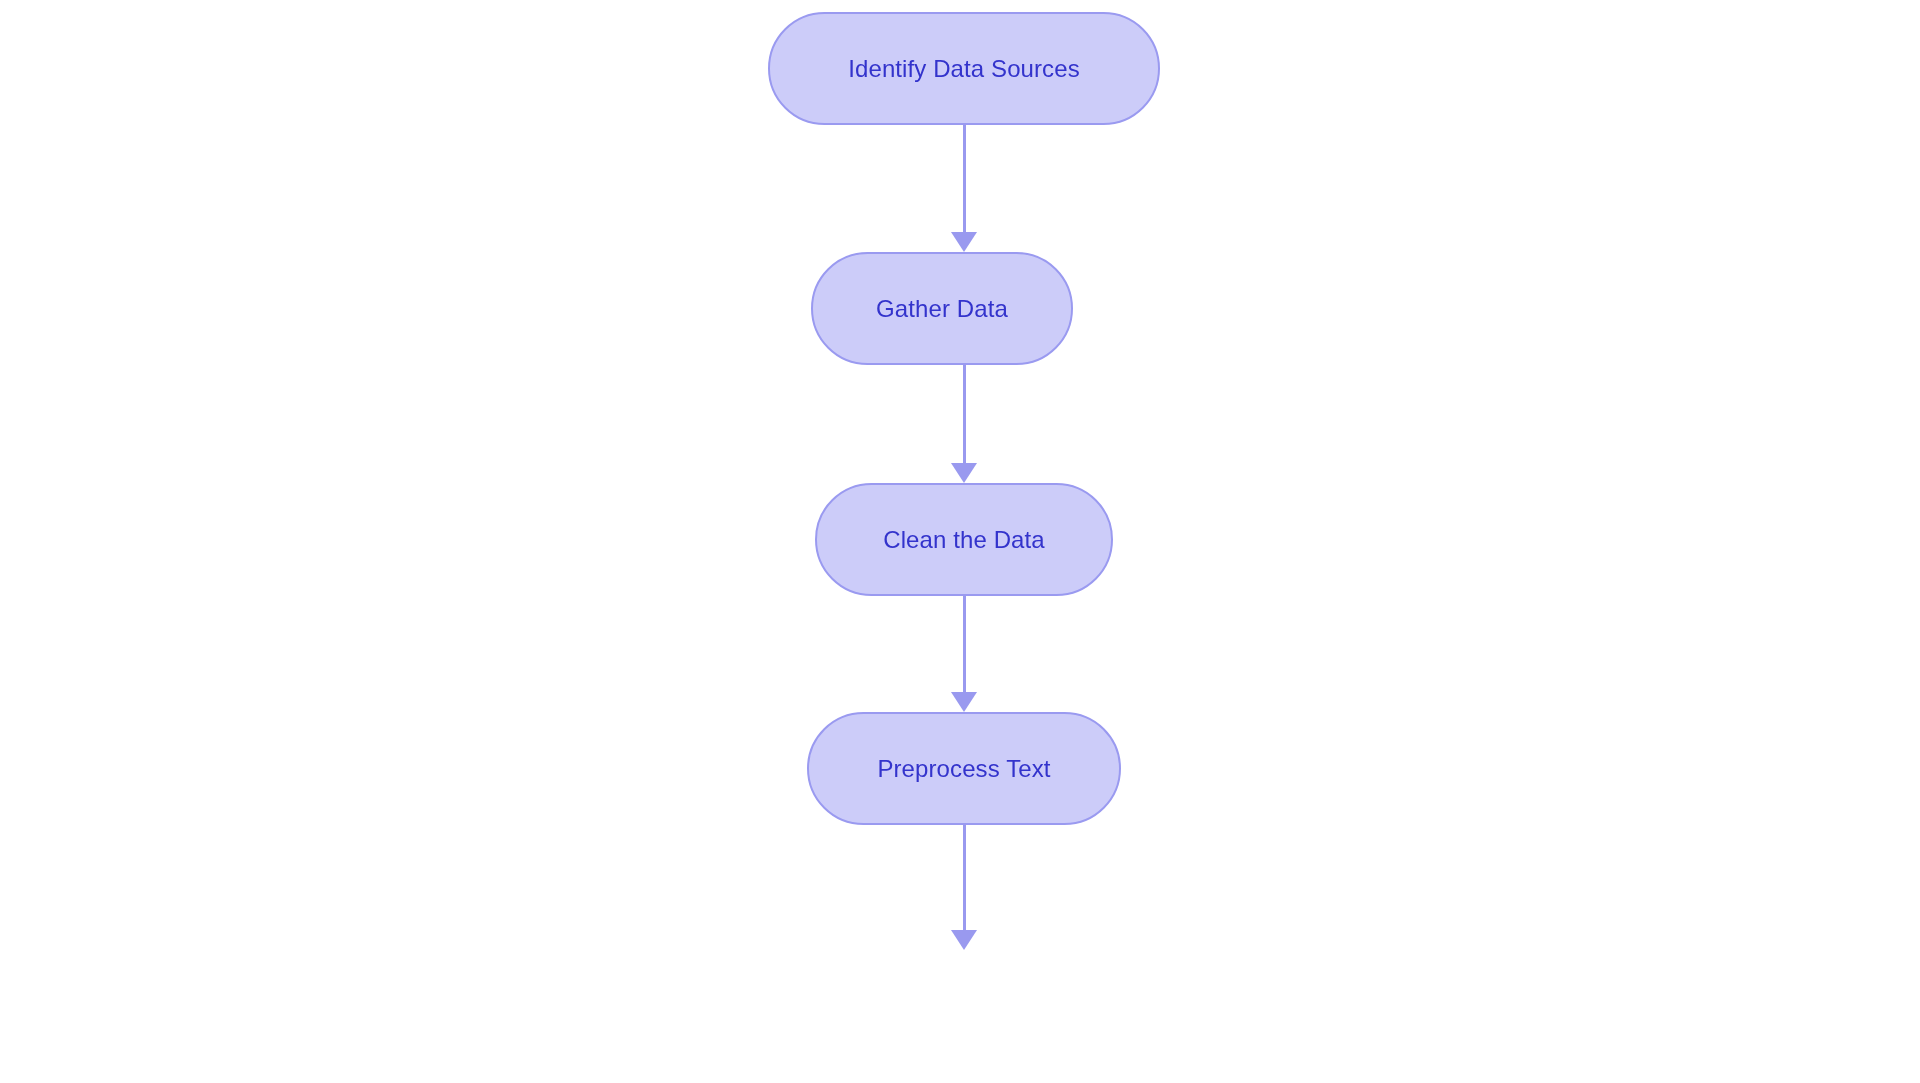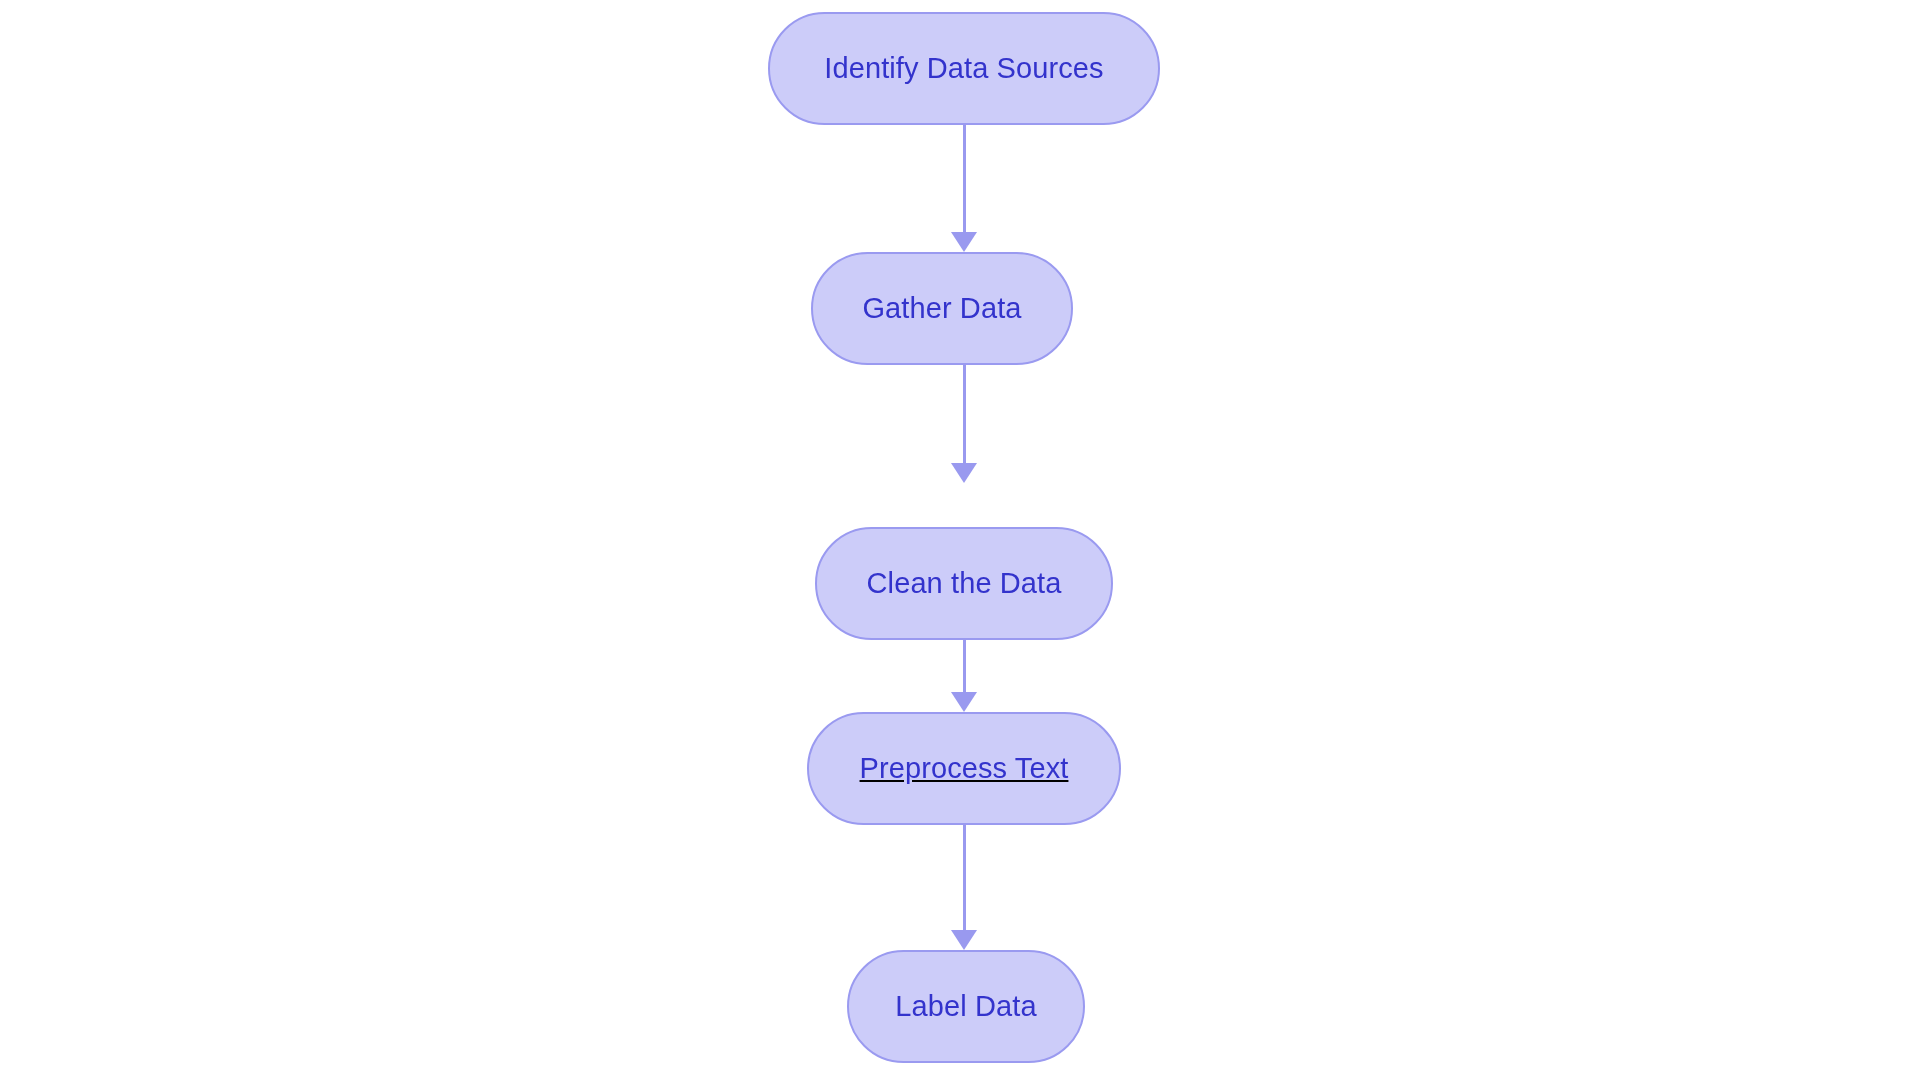--- a/index.html
+++ b/index.html
@@ -29,21 +29,21 @@
     border: 2px solid #9a9af0;
     border-radius: 999px;
     display: flex;
     align-items: center;
     justify-content: center;
     overflow: hidden;
   }
 
   .flow-node-label {
     font-family: "Liberation Sans", sans-serif;
-    font-size: 29px;
+    font-size: 24px;
     line-height: 1;
     color: #3333cc;
     white-space: nowrap;
     letter-spacing: 0.1px;
     text-align: center;
     user-select: none;
   }
 
   .flow-edge {
     position: absolute;
@@ -97,25 +97,22 @@
   </div>
 
   <div class="flow-node" style="left:768px; top:12px; width:392px; height:113px;">
     <span class="flow-node-label">Identify Data Sources</span>
   </div>
 
   <div class="flow-node" style="left:811px; top:252px; width:262px; height:113px;">
     <span class="flow-node-label">Gather Data</span>
   </div>
 
-  <div class="flow-node" style="left:815px; top:483px; width:298px; height:113px;margin-top:44px;">
+  <div class="flow-node" style="left:815px; top:483px; width:298px; height:113px;">
     <span class="flow-node-label">Clean the Data</span>
   </div>
 
-  <div class="flow-node" style="left:807px; top:712px; width:314px; height:113px;text-decoration:underline;">
+  <div class="flow-node" style="left:807px; top:712px; width:314px; height:113px;">
     <span class="flow-node-label">Preprocess Text</span>
   </div>
 
-  <div class="flow-node" style="left:847px; top:950px; width:238px; height:113px;">
-    <span class="flow-node-label">Label Data</span>
-  </div>
 
 </div>
 
 </body></html>

